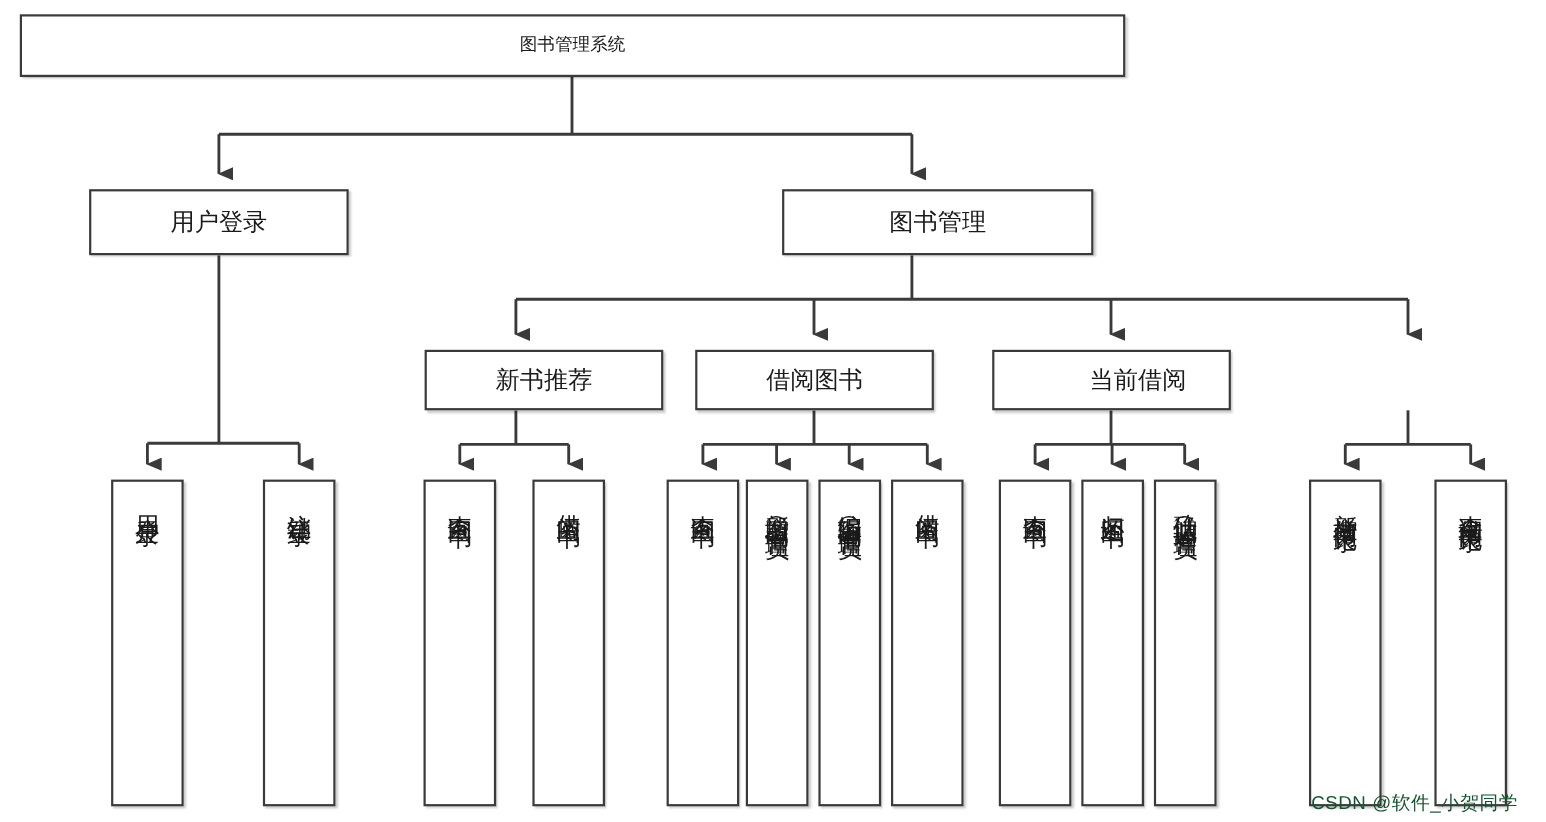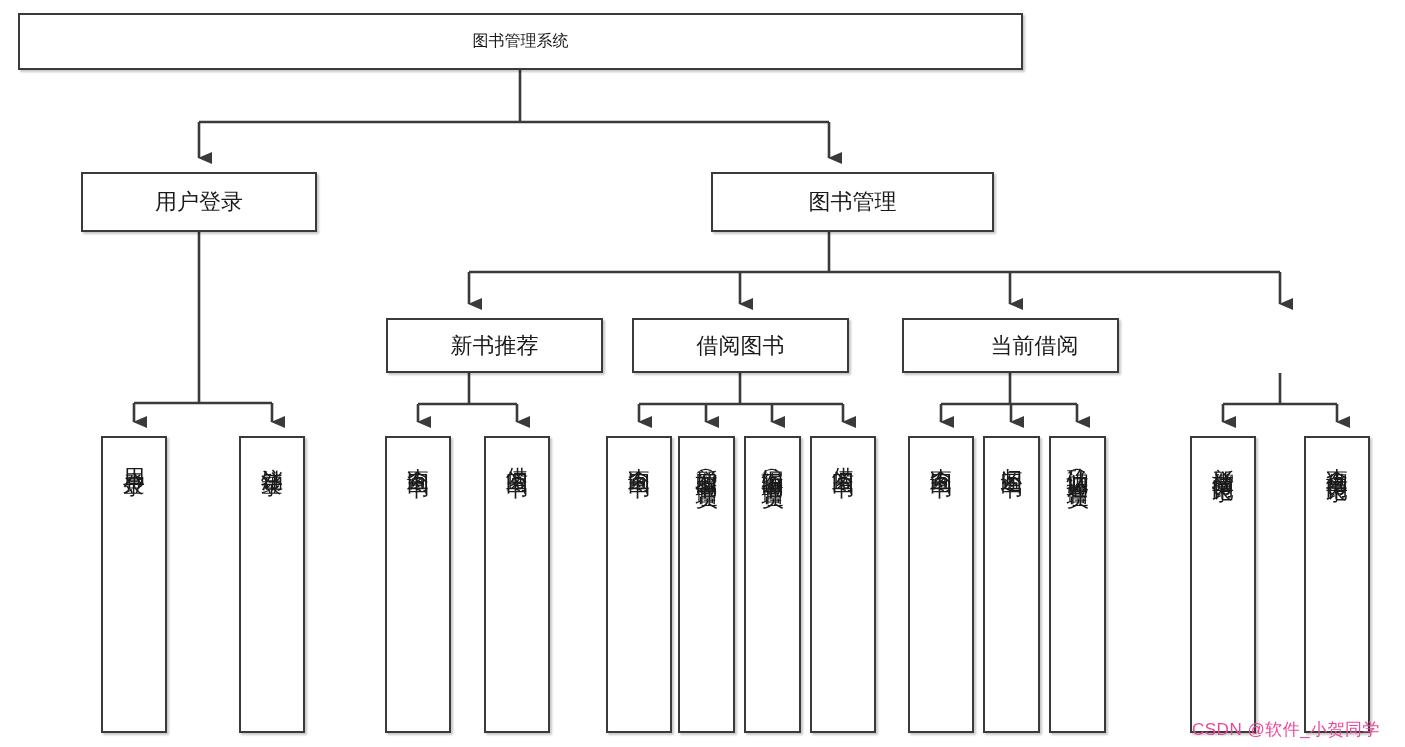--- a/index.html
+++ b/index.html
@@ -55,21 +55,21 @@
   .node.vert .lbl {
     writing-mode: vertical-rl;
     text-orientation: upright;
     font-size: 22px;
     letter-spacing: 3px;
     line-height: 1;
   }
   .watermark {
     position: absolute;
     font-size: 17px;
-    color: #ec4899;
+    color: #14532d;
     white-space: nowrap;
     letter-spacing: 0.5px;
   }
 </style>
 </head>
 <body>
 
 <div id="canvas">
 
   <svg class="links" viewBox="0 0 1405 747" xmlns="http://www.w3.org/2000/svg">

